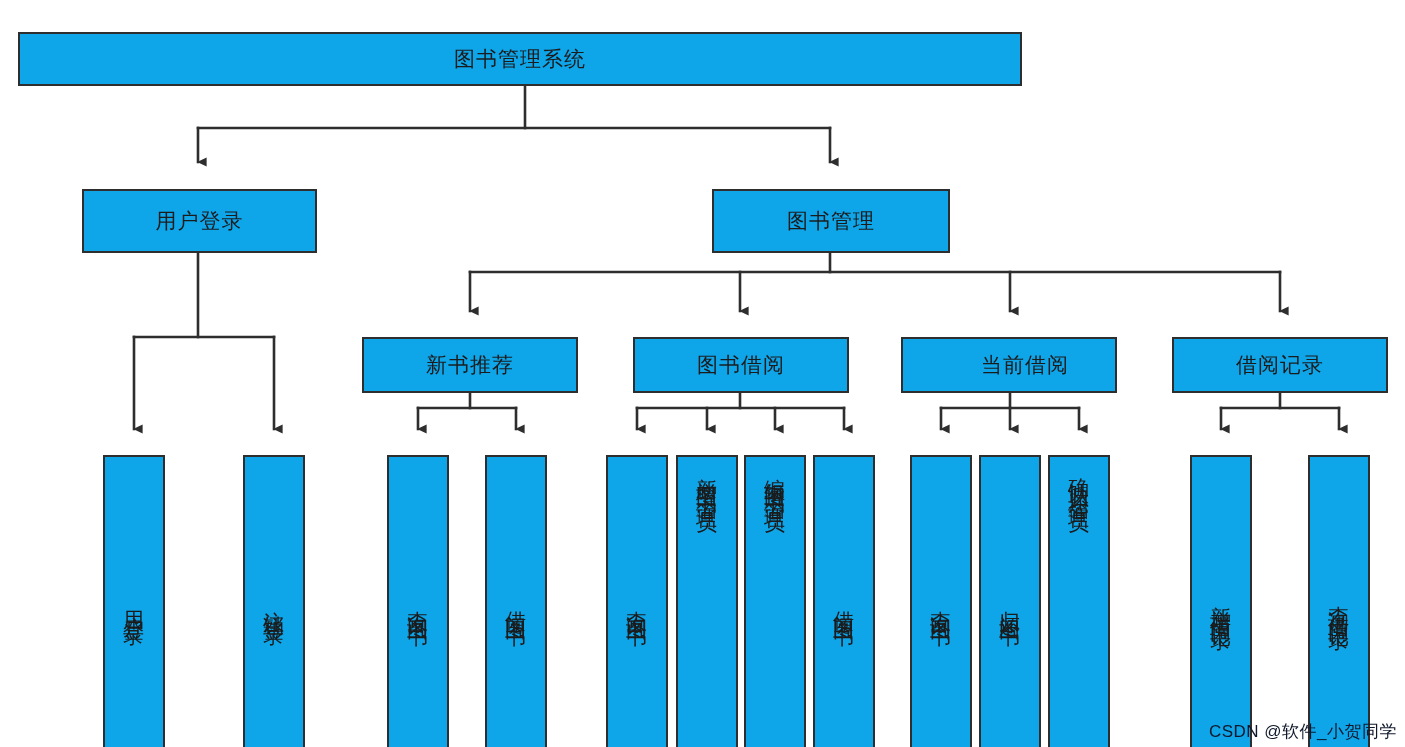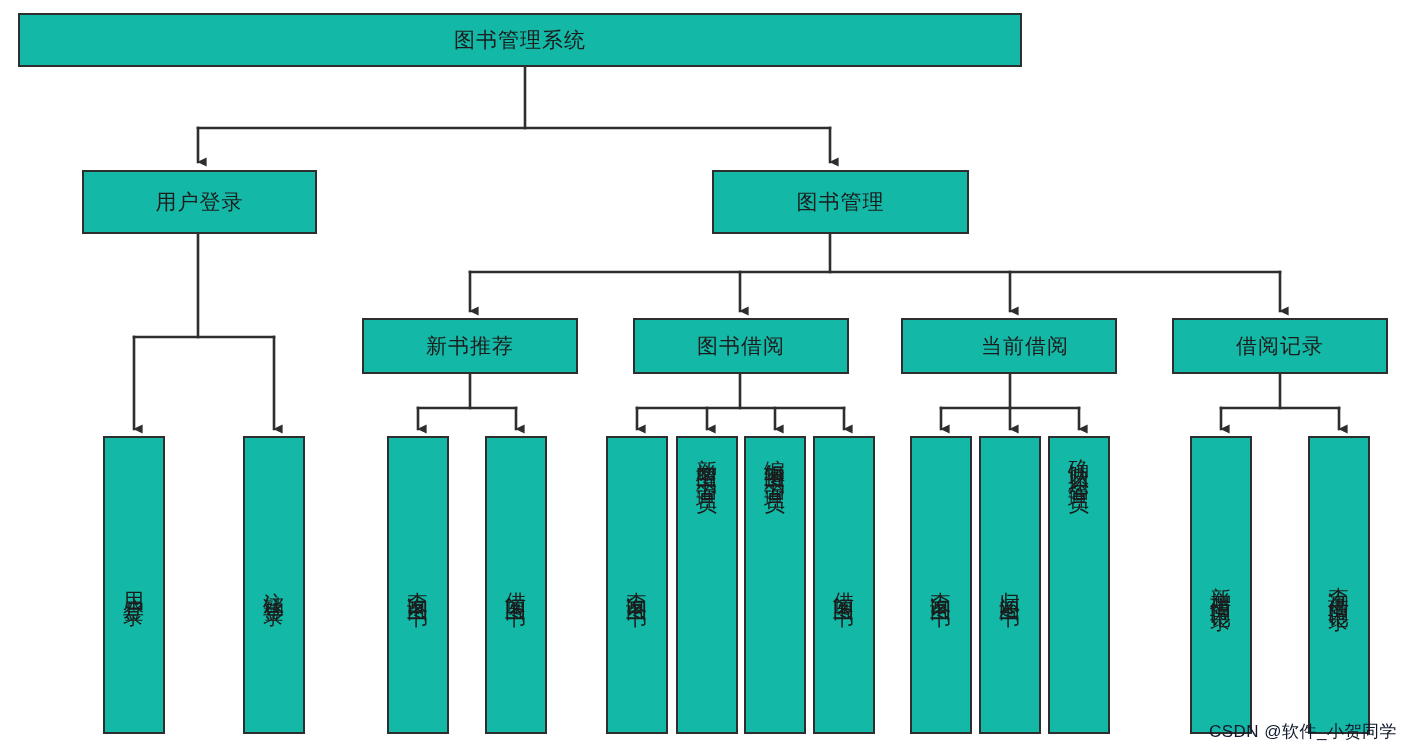--- a/index.html
+++ b/index.html
@@ -5,25 +5,26 @@
   html,body{margin:0;padding:0;background:#ffffff;}
   body{width:1405px;height:747px;overflow:hidden;
        font-family:"Liberation Sans","DejaVu Sans",sans-serif;color:#1a1a1a;}
   #stage{position:relative;width:1405px;height:747px;}
   svg#wires{position:absolute;left:0;top:0;width:1405px;height:747px;}
 
   .node{
     position:absolute;
     box-sizing:border-box;
     border:2.5px solid #2e2e2e;
-    background:#14b8a6;
+    background:#0ea5e9;
     display:flex;
     align-items:center;
     justify-content:center;
     text-align:center;
+    margin-top:19px;
   }
   .node .lbl{
     font-size:21px;
     line-height:1.15;
     letter-spacing:1px;
     color:#1b1b1b;
     white-space:nowrap;
   }
   
   .leaf .lbl{
@@ -103,21 +104,21 @@
     </g>
   </svg>
 
   <div class="node" style="left:18px;top:13px;width:1004px;height:54px;">
     <span class="lbl">图书管理系统</span>
   </div>
 
   <div class="node" style="left:82px;top:170px;width:235px;height:64px;">
     <span class="lbl">用户登录</span>
   </div>
-  <div class="node" style="left:712px;top:170px;width:257px;height:64px;">
+  <div class="node" style="left:712px;top:170px;width:238px;height:64px;">
     <span class="lbl">图书管理</span>
   </div>
 
   <div class="node" style="left:362px;top:318px;width:216px;height:56px;">
     <span class="lbl">新书推荐</span>
   </div>
   <div class="node" style="left:633px;top:318px;width:216px;height:56px;justify-content:center;">
     <span class="lbl">图书借阅</span>
   </div>
   <div class="node" style="left:901px;top:318px;width:216px;height:56px;padding-left:32px;">

